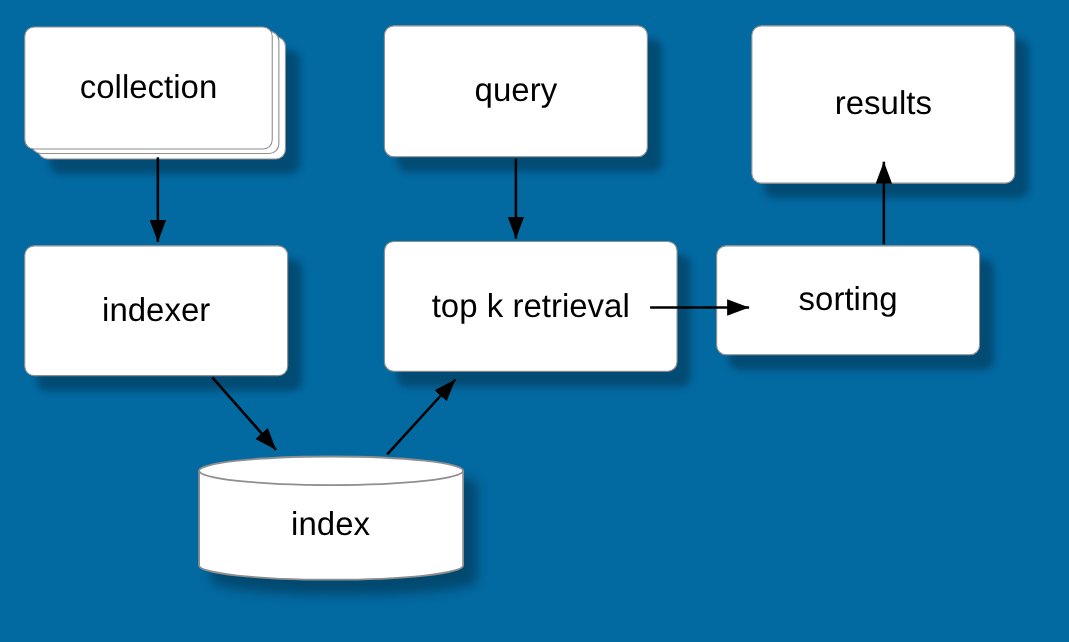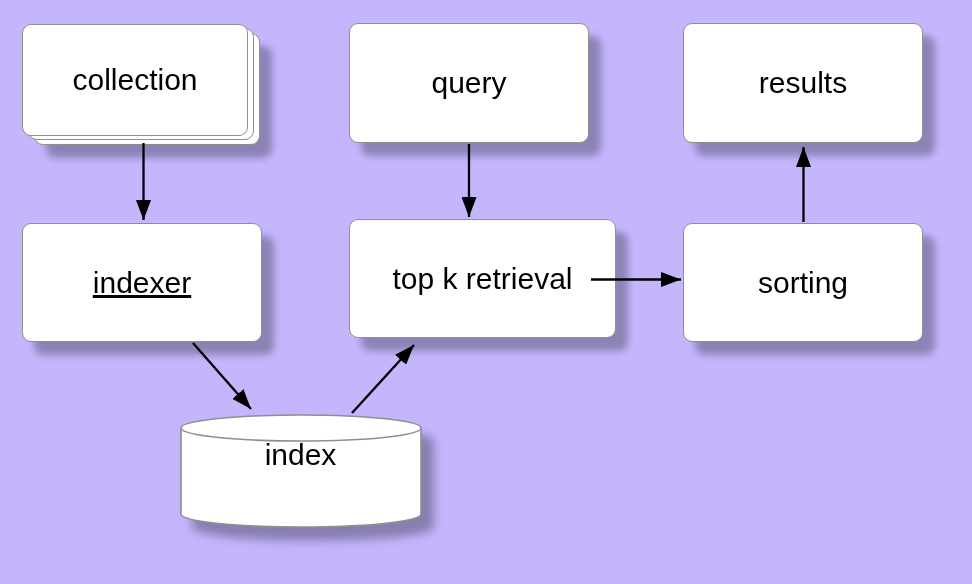--- a/index.html
+++ b/index.html
@@ -4,21 +4,21 @@
 <style>
   html, body {
     margin: 0;
     padding: 0;
     background: #ffffff;
   }
   .canvas {
     position: relative;
     width: 972px;
     height: 584px;
-    background: #c4b5fd;
+    background: #0369a1;
     overflow: hidden;
     font-family: "Liberation Sans", "DejaVu Sans", sans-serif;
   }
   .node {
     position: absolute;
     box-sizing: border-box;
     background: #ffffff;
     border: 1.6px solid #8f8f8f;
     border-radius: 9px;
     display: flex;
@@ -35,29 +35,29 @@
     background: #ffffff;
     border: 1.6px solid #8f8f8f;
     border-radius: 9px;
   }
   
   .collection-rear  { left: 34px; top: 33px; width: 226px; height: 112px; z-index: 1;
                       box-shadow: 12px 13px 7px rgba(0,0,0,0.28); }
   .collection-mid   { left: 28px; top: 28px; width: 226px; height: 112px; z-index: 2; }
   .collection-front { left: 22px; top: 24px; width: 226px; height: 112px; box-shadow: none; }
   
-  .indexer  { left: 22px;  top: 223px; width: 240px; height: 119px; text-decoration: underline; }
+  .indexer  { left: 22px;  top: 223px; width: 240px; height: 119px; }
   .query    { left: 349px; top: 23px;  width: 240px; height: 120px; justify-content: center; }
   .topk     { left: 349px; top: 219px; width: 267px; height: 119px; }
-  .results  { left: 683px; top: 23px;  width: 240px; height: 120px; }
-  .sorting  { left: 683px; top: 223px; width: 240px; height: 119px; text-align: center; }
+  .results  { left: 683px; top: 23px;  width: 240px; height: 144px; }
+  .sorting  { left: 651px; top: 223px; width: 240px; height: 100px; text-align: center; }
   
   .index-label {
     position: absolute;
-    left: 180px; top: 412px; width: 241px; height: 86px;
+    left: 180px; top: 434px; width: 241px; height: 86px;
     display: flex; align-items: center; justify-content: center;
     font-size: 30px; color: #000000;
     z-index: 5;
   }
   svg.layer {
     position: absolute;
     left: 0; top: 0;
     z-index: 4;
     pointer-events: none;
   }

